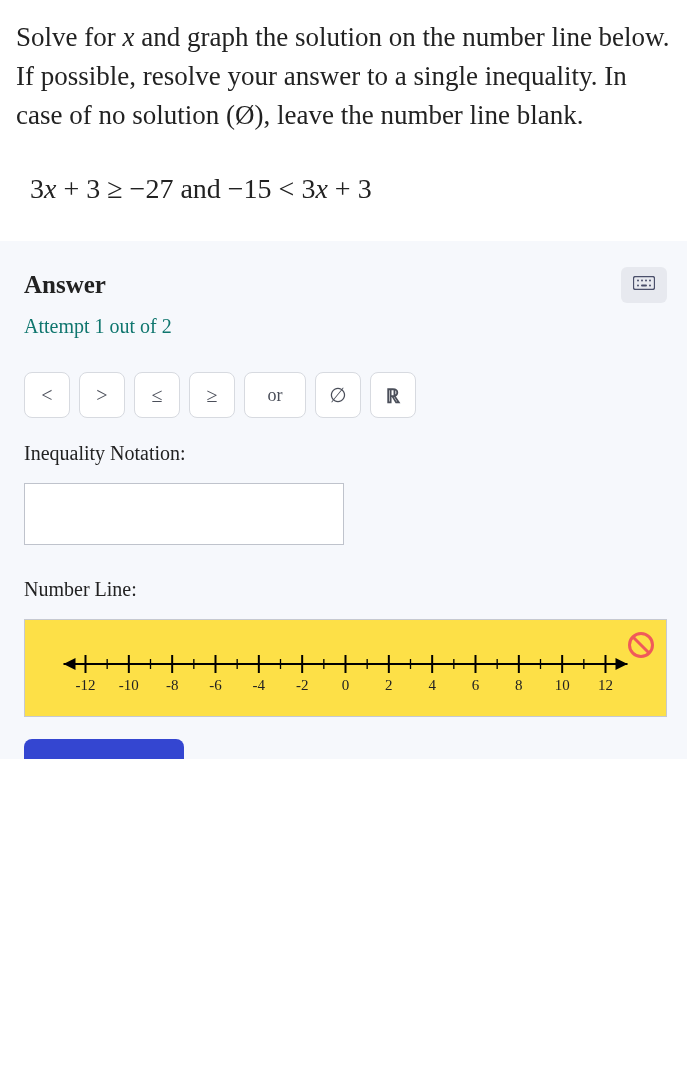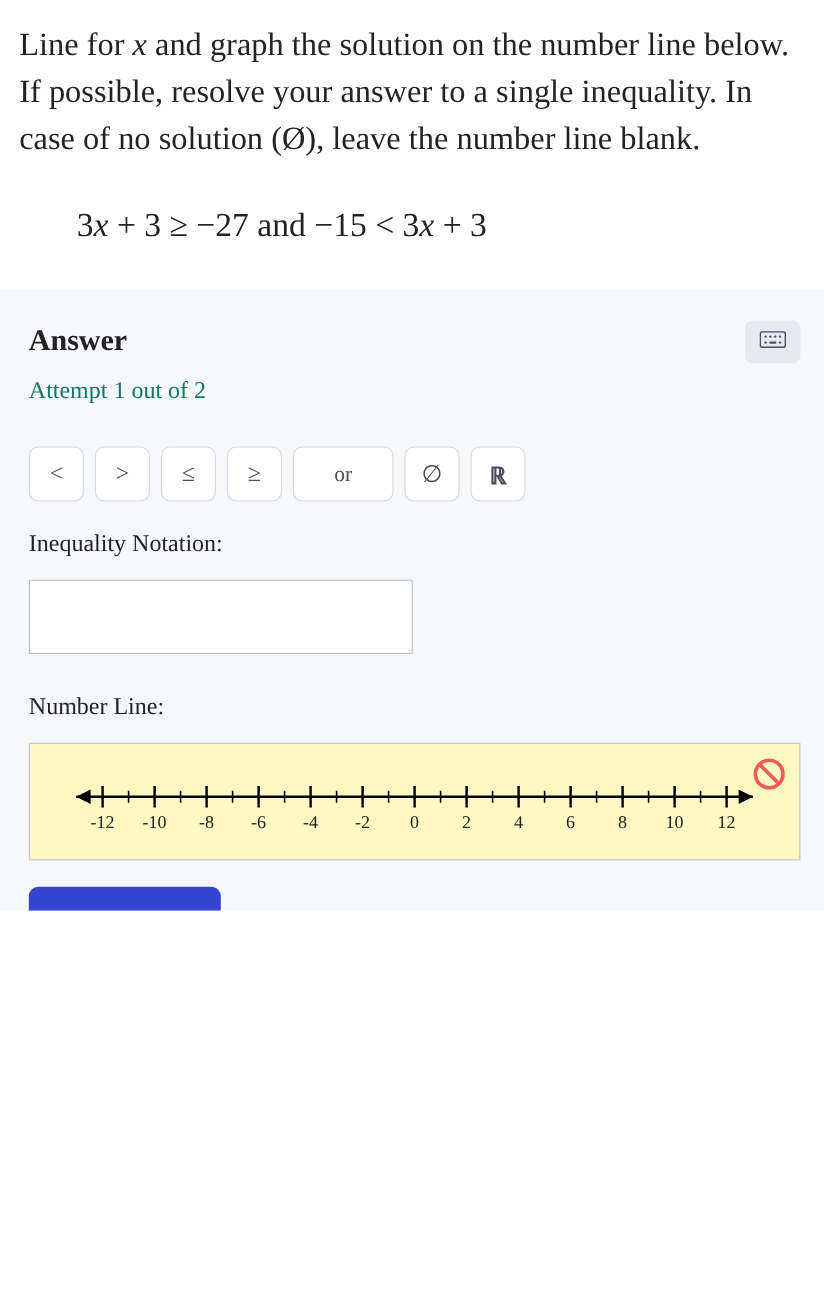--- a/index.html
+++ b/index.html
@@ -16,21 +16,20 @@
     }
     .question .var {
       font-style: italic;
       font-family: Georgia, serif;
     }
     .math-block {
       padding: 30px 16px 30px 30px;
       font-size: 28px;
       font-family: Georgia, 'Times New Roman', serif;
       white-space: nowrap;
-      margin-left: 34px;
     }
     .math-var { font-style: italic; }
     .answer-section {
       background: #f6f8fc;
       padding: 26px 20px 0 24px;
       margin-top: 6px;
     }
     .answer-header-row {
       display: flex;
       justify-content: space-between;
@@ -70,41 +69,41 @@
       border-radius: 8px;
       background: #fff;
       display: flex;
       align-items: center;
       justify-content: center;
       font-family: Georgia, serif;
       font-size: 20px;
       color: #4b4f5a;
       cursor: pointer;
     }
-    .op-btn.wide { width: 84px; font-size: 18px; }
+    .op-btn.wide { width: 62px; font-size: 18px; }
     .section-label {
       font-family: Georgia, serif;
       font-size: 20px;
       color: #222;
       margin-top: 24px;
     }
     .answer-input {
       width: 320px;
       height: 62px;
       border: 1.5px solid #bfc3cc;
       background: #fff;
       margin-top: 18px;
       font-size: 22px;
       padding: 0 10px;
       font-family: Georgia, serif;
     }
     .numberline-wrap {
       margin-top: 18px;
       border: 1.5px solid #c6c9d1;
-      background: #fef9c3;
+      background: #fde047;
       padding: 22px 10px 14px 10px;
       position: relative;
     }
     .clear-icon {
       position: absolute;
       right: 12px;
       top: 12px;
       width: 26px;
       height: 26px;
       border-radius: 50%;
@@ -135,21 +134,21 @@
       width: 160px;
       height: 20px;
       background: #3446d1;
       border-radius: 8px 8px 0 0;
     }
   </style>
 </head>
 <body>
 
 <div class="question">
-  <span>Line for </span><span class="var">x</span><span> and graph the solution on the number line below. If possible, resolve your answer to a single inequality. In case of no solution (Ø), leave the number line blank.</span>
+  <span>Solve for </span><span class="var">x</span><span> and graph the solution on the number line below. If possible, resolve your answer to a single inequality. In case of no solution (Ø), leave the number line blank.</span>
 </div>
 
 <div class="math-block">
   <span>3</span><span class="math-var">x</span><span> + 3 ≥ −27</span><span>  and  </span><span>−15 &lt; 3</span><span class="math-var">x</span><span> + 3</span>
 </div>
 
 <div class="answer-section">
   <div class="answer-header-row">
     <div class="answer-title">Answer</div>
     <div class="keypad-btn">

